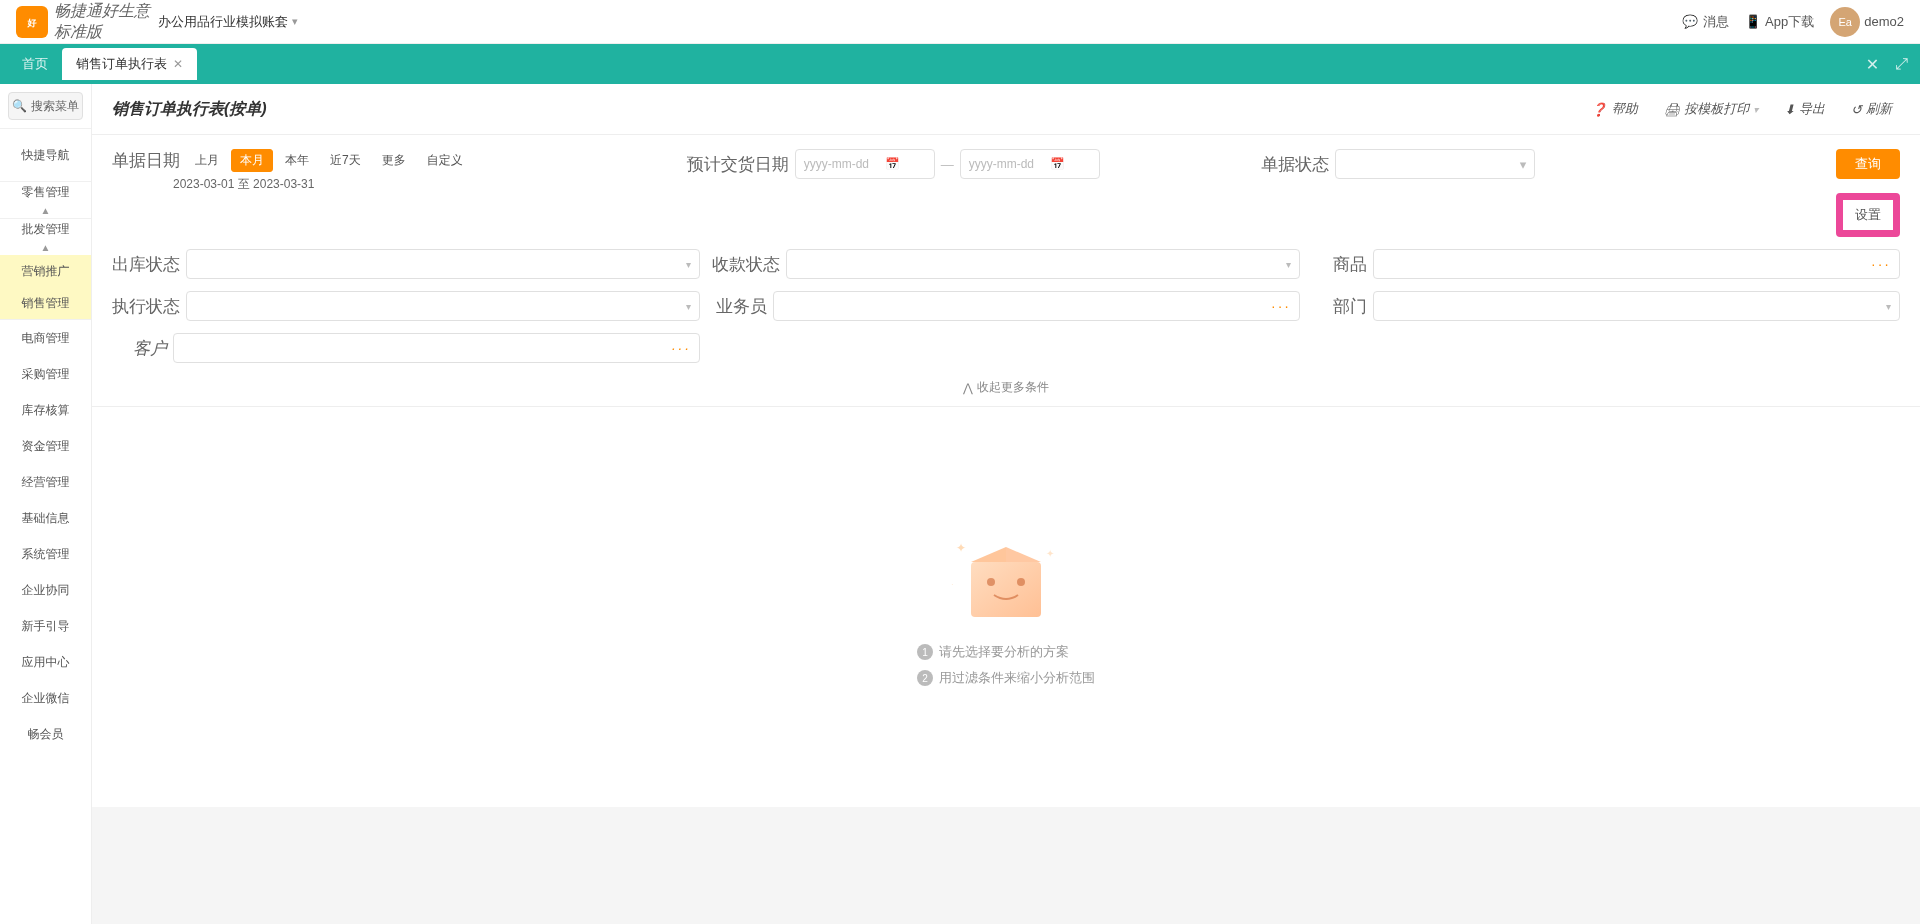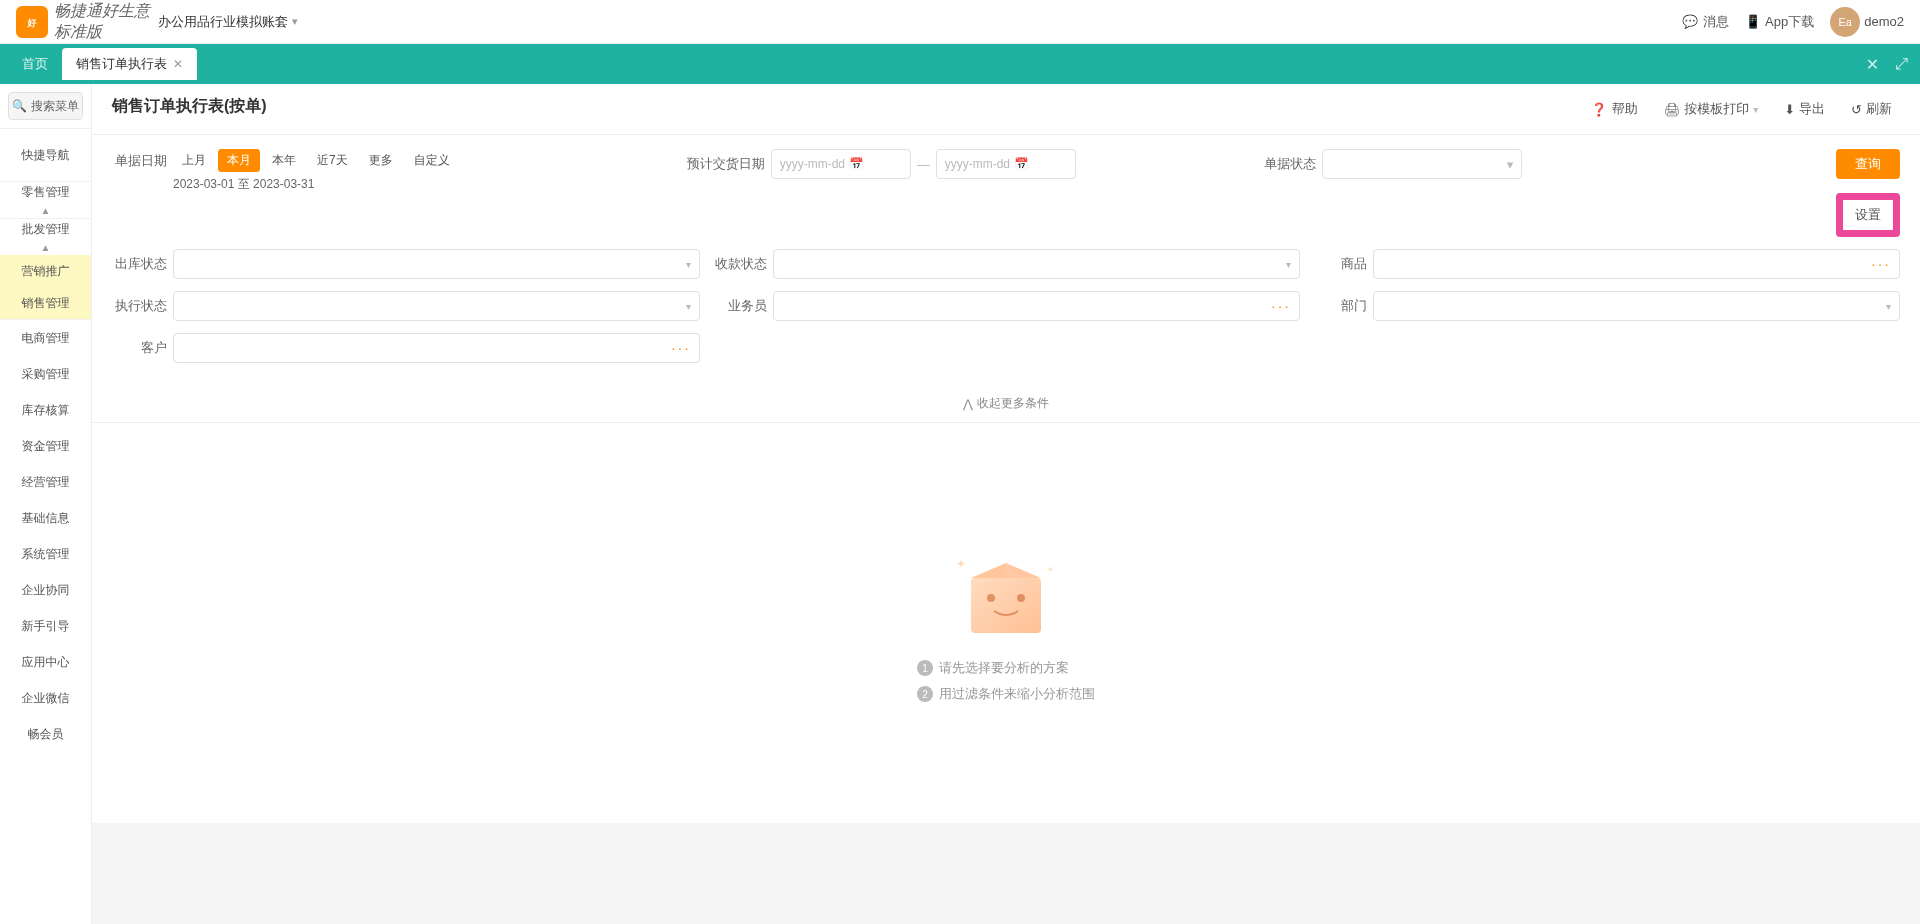--- a/index.html
+++ b/index.html
@@ -206,22 +206,24 @@
     
     .content-area {
       flex: 1;
       overflow-y: auto;
       background: #f5f5f5;
     }
     .page-header {
       background: #fff;
       padding: 12px 20px 0 20px;
       display: flex;
+      align-items: center;
       justify-content: space-between;
       border-bottom: 1px solid #eee;
+      font-style: italic;
     }
     .page-title {
       font-size: 16px;
       font-weight: bold;
       color: #333;
       padding-bottom: 12px;
     }
     .page-header-actions {
       display: flex;
       align-items: center;
@@ -354,21 +356,21 @@
     .expected-date-input {
       height: 30px;
       border: 1px solid #e0e0e0;
       border-radius: 4px;
       padding: 0 8px;
       font-size: 12px;
       color: #bbb;
       background: #fff;
       display: flex;
       align-items: center;
-      gap: 4px;
+      gap: 16px;
       cursor: pointer;
       width: 140px;
     }
 
     
     .status-select {
       height: 30px;
       border: 1px solid #e0e0e0;
       border-radius: 4px;
       padding: 0 8px;
@@ -441,21 +443,21 @@
       justify-content: center;
       flex-shrink: 0;
     }
 
     
     .filter-container {
       background: #fff;
       border-bottom: 1px solid #eee;
     }
     .cell-label {
-      font-size: 13px;
+      font-size: 17px;
       color: #666;
       white-space: nowrap;
       min-width: 55px;
       text-align: right;
     }
     .cell-control {
       flex: 1;
       height: 30px;
       border: 1px solid #e0e0e0;
       border-radius: 4px;
@@ -721,21 +723,21 @@
             </div>
             <div style="display:flex; align-items:center; gap:6px; flex:1;">
               <span class="cell-label">部门</span>
               <div class="cell-control">
                 <span></span>
                 <span class="arrow-down">▾</span>
               </div>
             </div>
           </div>
 
-          <div style="display:flex; gap:12px; margin-bottom:20px;">
+          <div style="display:flex; gap:12px; margin-bottom:4px;font-style:italic;">
             <div style="display:flex; align-items:center; gap:6px; width:calc(33.33% - 8px);">
               <span class="cell-label">客户</span>
               <div class="cell-control-dots">
                 <span class="three-dots">···</span>
               </div>
             </div>
           </div>
         </div>
       </div>
 

